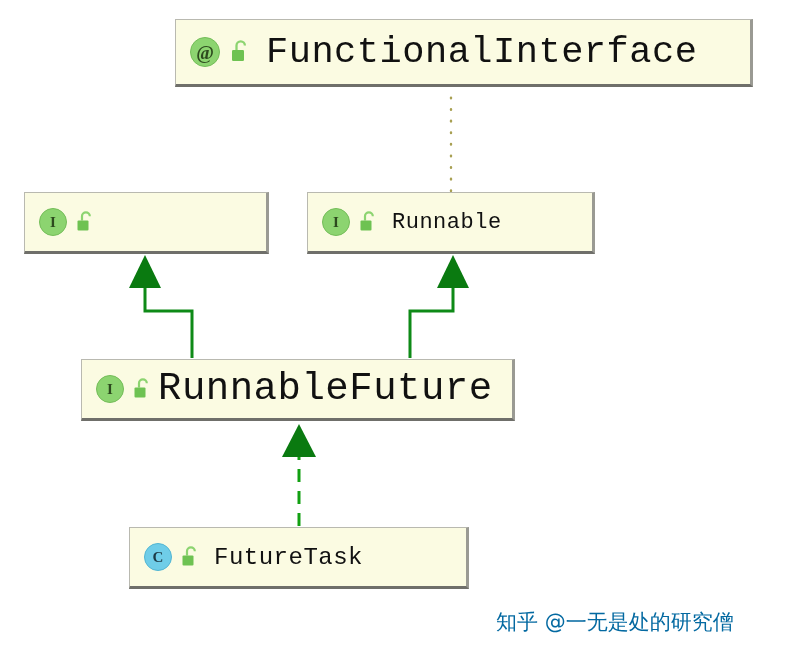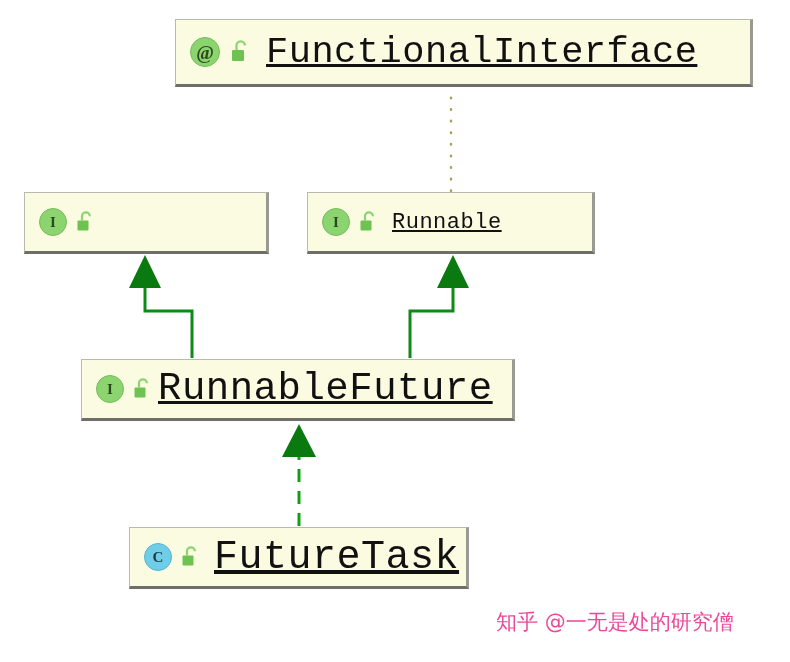--- a/index.html
+++ b/index.html
@@ -65,37 +65,36 @@
     flex: 0 0 auto;
     position: relative;
     display: inline-block;
   }
 
   .node-label {
     flex: 0 0 auto;
     color: #111111;
     font-family: "Liberation Mono", "DejaVu Sans Mono", monospace;
     letter-spacing: 0.5px;
-    text-decoration: underline;
   }
 
   
   #edges {
     position: absolute;
     left: 0;
     top: 0;
     width: 790px;
     height: 662px;
     pointer-events: none;
   }
 
   
   .watermark {
     position: absolute;
-    color: #ec4899;
+    color: #0369a1;
     font-family: "DejaVu Sans", "Liberation Sans", sans-serif;
     font-size: 21px;
     white-space: nowrap;
     user-select: none;
   }
 </style>
 </head>
 <body>
 
 <div id="canvas">
@@ -166,18 +165,18 @@
   </div>
 
   <div class="uml-node" style="left:129px; top:527px; width:340px; height:62px;">
     <span class="badge badge-class" style="width:26px; height:26px; font-size:15px;">C</span>
     <span class="lock" style="width:20px; height:24px; margin-left:8px;">
       <svg width="20" height="24" viewBox="0 0 20 24" xmlns="http://www.w3.org/2000/svg">
         <path d="M7 10.5 V6.2 a3.9 3.9 0 0 1 7.8 0" fill="none" stroke="#8cd470" stroke-width="2.2"></path>
         <rect x="2.5" y="10.5" width="11" height="10" rx="1.1" fill="#6ec252"></rect>
       </svg>
     </span>
-    <span class="node-label" style="font-size:40px; margin-left:14px;">FutureTask</span>
+    <span class="node-label" style="font-size:24px; margin-left:14px;">FutureTask</span>
   </div>
 
   <div class="watermark" style="left:496px; top:608px;">知乎 @一无是处的研究僧</div>
 
 </div>
 
 </body></html>

